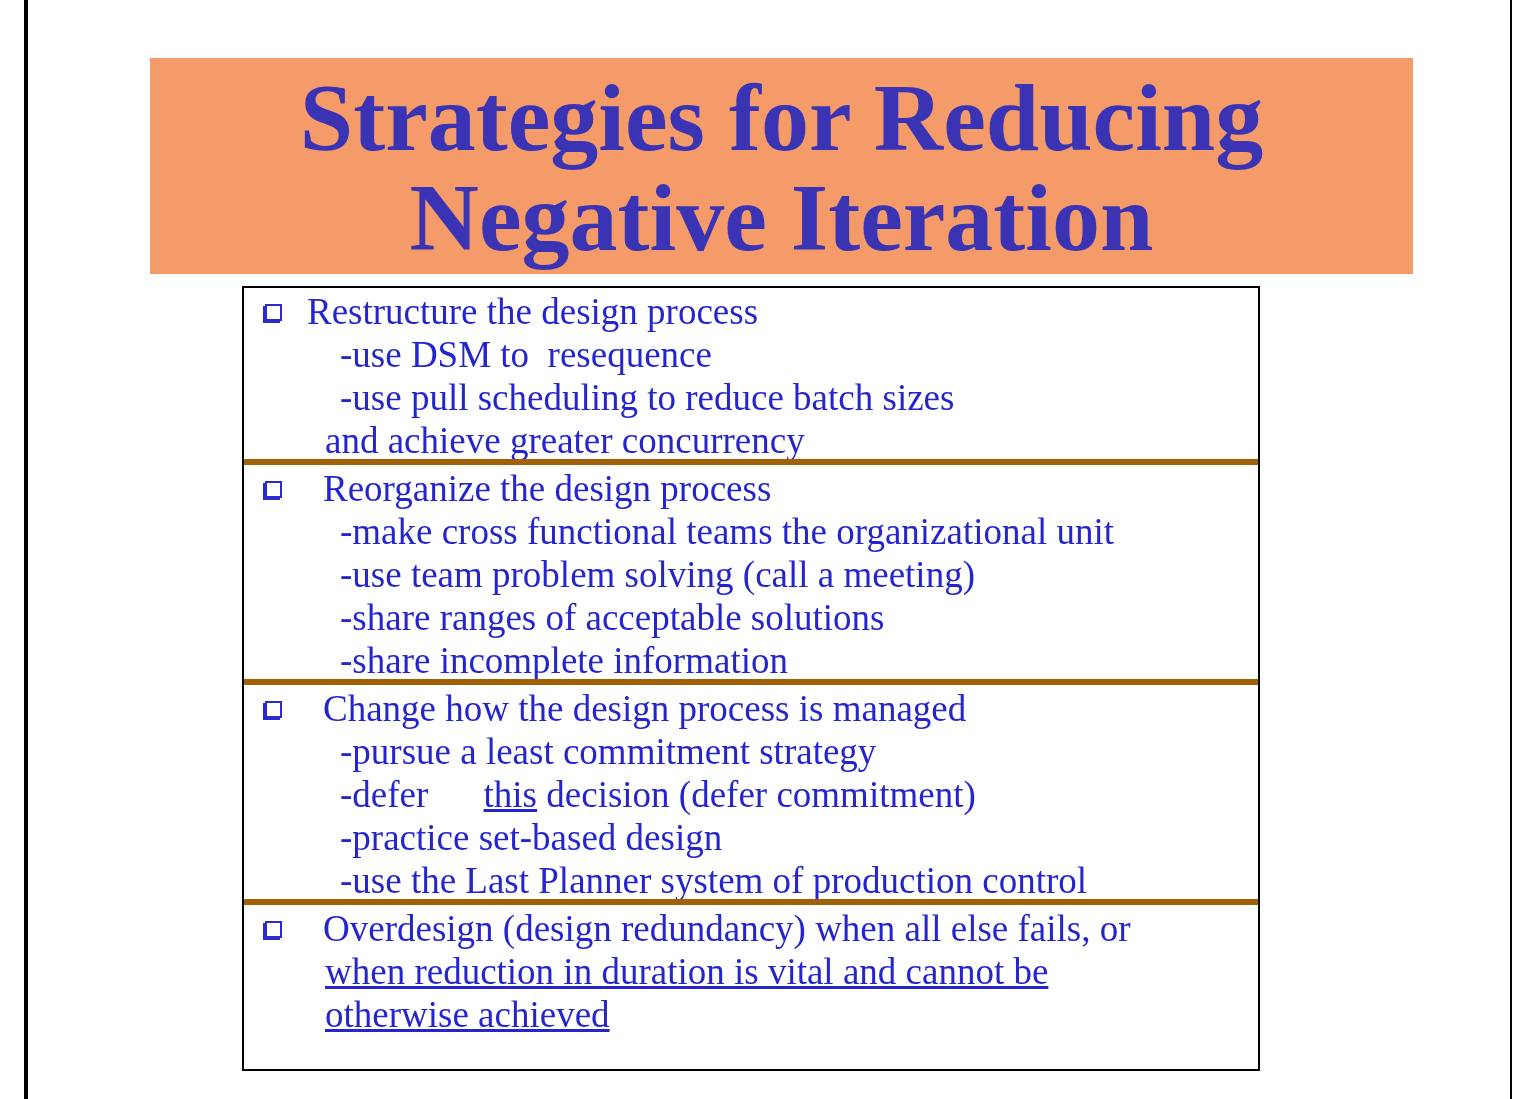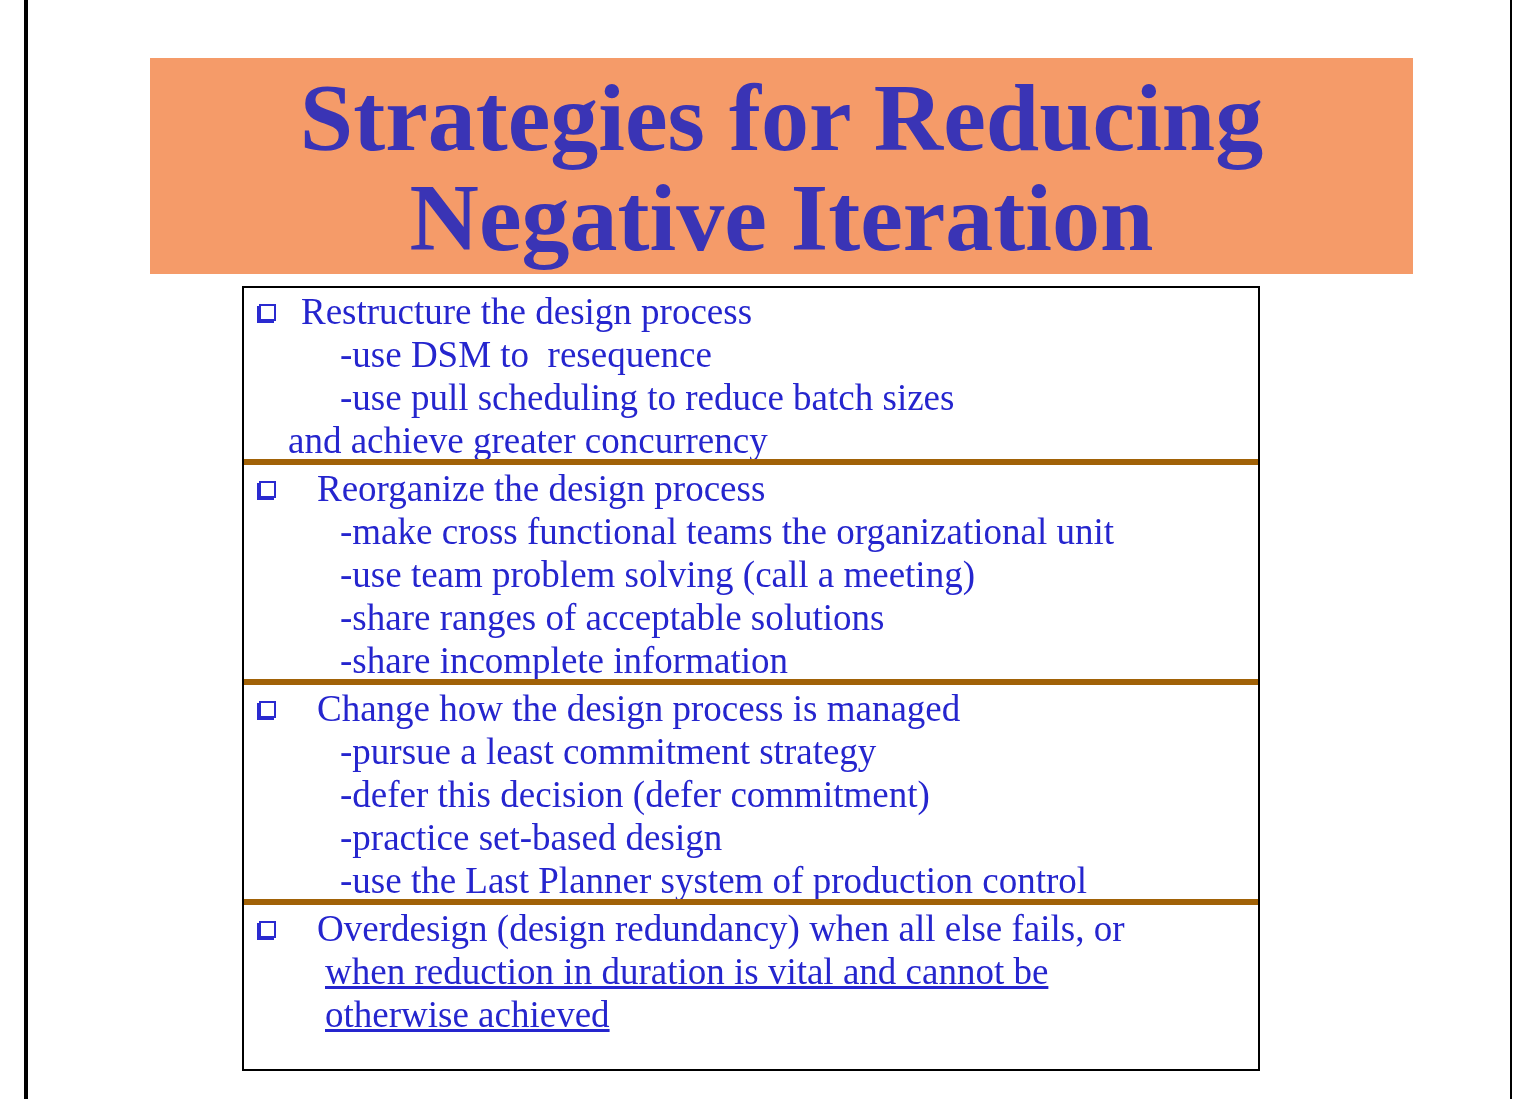--- a/index.html
+++ b/index.html
@@ -68,21 +68,21 @@
   .section + .section {
     border-top: 6px solid #a16207;
   }
   .sec-1 { height: 171px; }
   .sec-2 { height: 220px; }
   .sec-3 { height: 220px; }
   .sec-4 { height: 170px; }
   .heading-row {
     display: flex;
     align-items: flex-start;
-    padding-left: 15px;
+    padding-left: 21px;
     line-height: 43px;
     padding-top: 2px;
   }
   .bullet-icon {
     flex: 0 0 auto;
     width: 13px;
     height: 13px;
     border: 2px solid #2A2AD0;
     box-shadow: -2px 2px 0 0 #2A2AD0;
     margin-top: 14px;
@@ -94,29 +94,31 @@
   }
   .heading-text {
     white-space: pre-wrap;
   }
   .sub-line {
     padding-left: 96px;
     line-height: 43px;
     white-space: pre-wrap;
   }
   .sub-line.extra-indent {
-    padding-left: 44px;
+    padding-left: 81px;
   }
   .cont-line {
     padding-left: 81px;
     line-height: 43px;
     white-space: pre-wrap;
     text-decoration: underline;
   }
   .u-word {
+    text-decoration: underline;
+    margin-left: 46px;
   }
 </style>
 </head>
 <body>
 
 <div class="slide">
 
   <div class="rule-left"></div>
   <div class="rule-right"></div>
 

